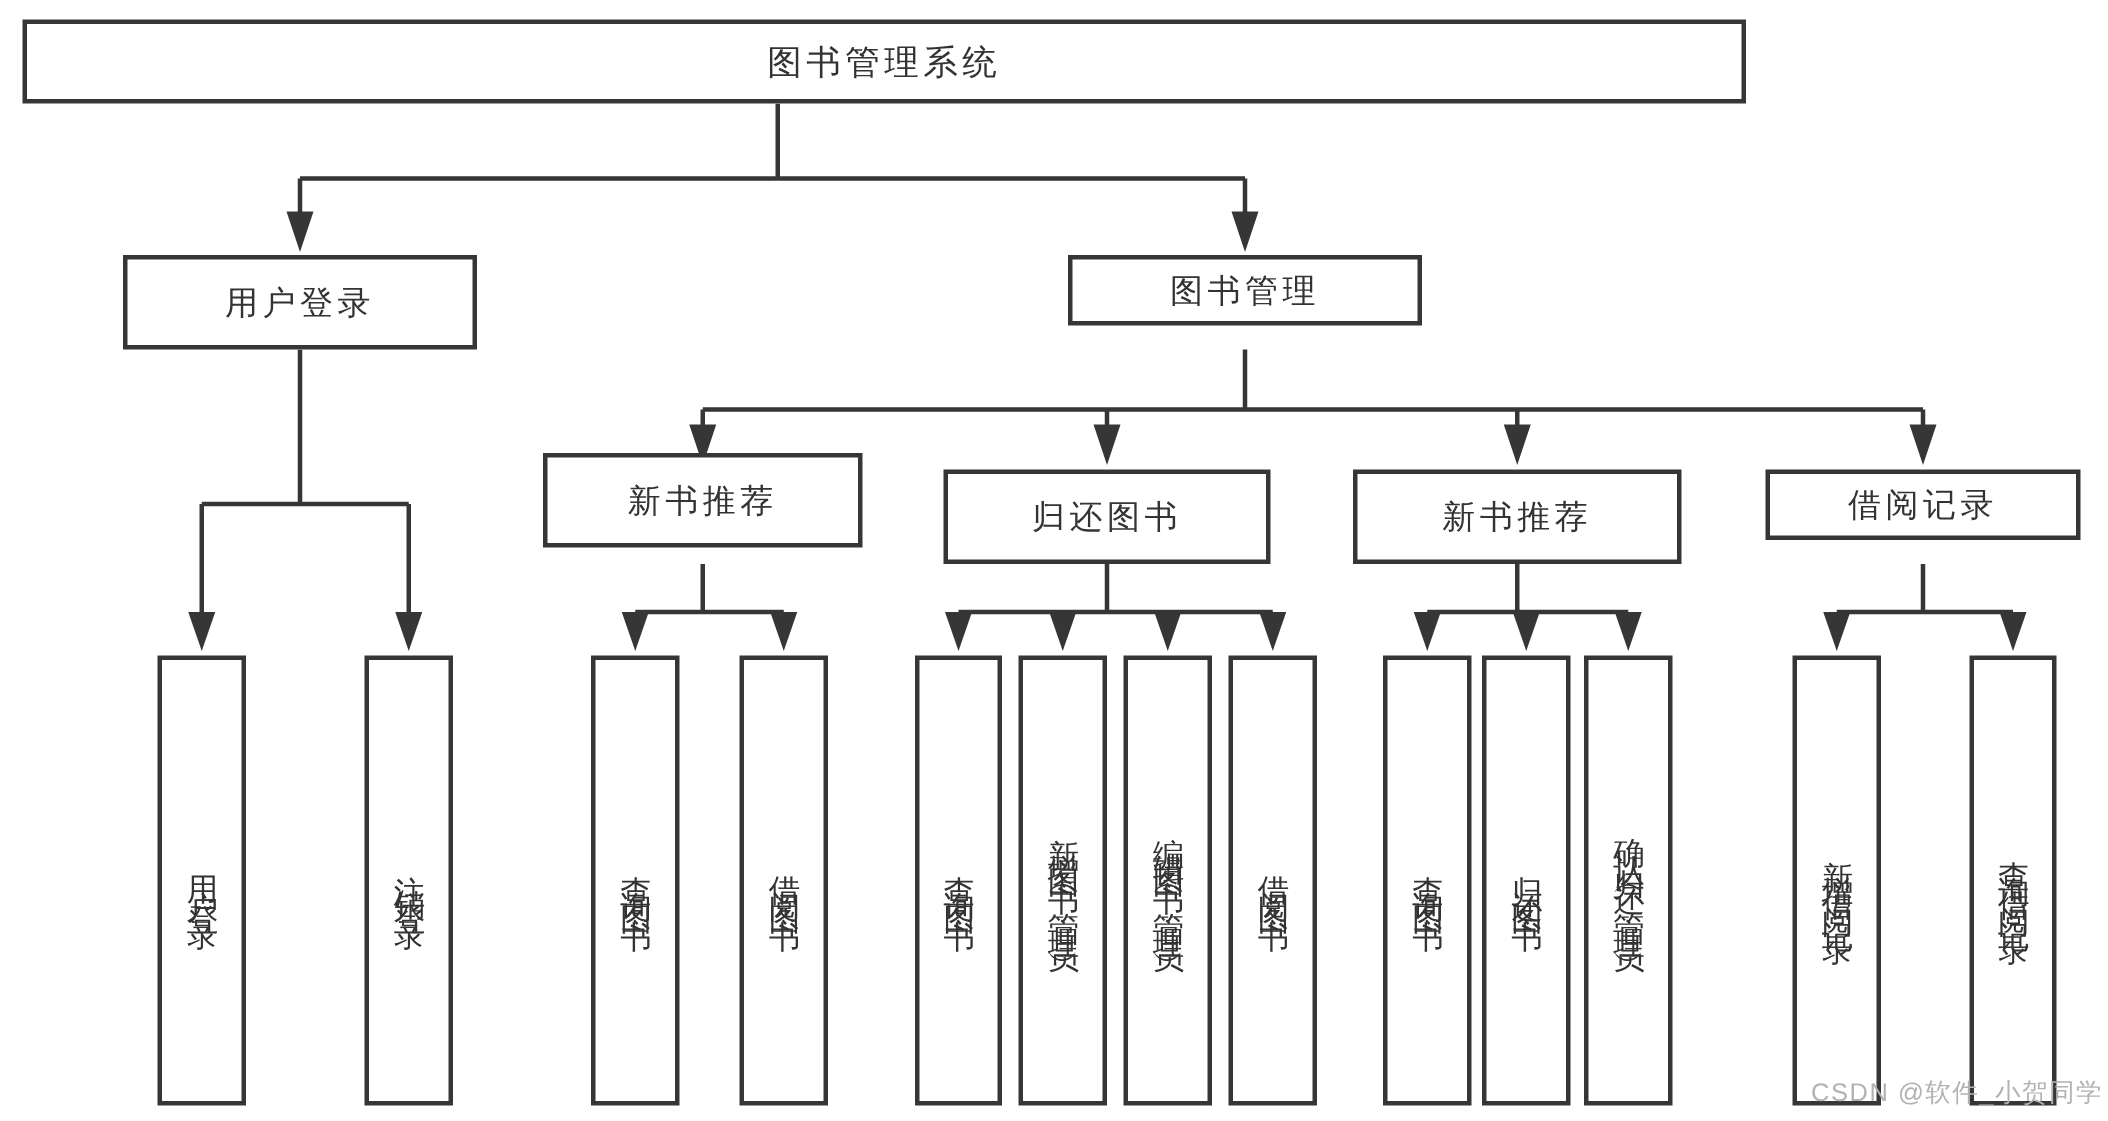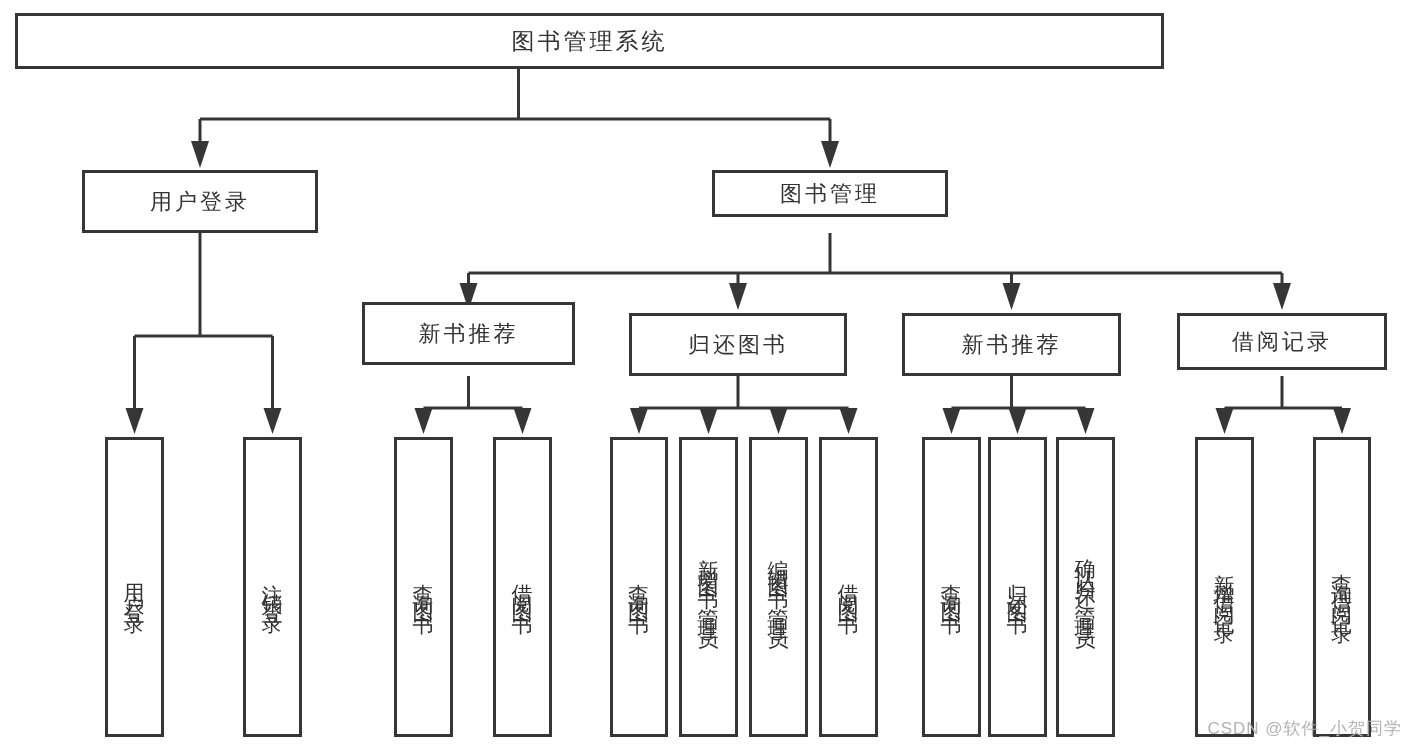--- a/index.html
+++ b/index.html
@@ -99,21 +99,21 @@
   </svg>
 
   <div class="node title-node" style="left:15px; top:13px; width:1149px; height:56px;">图书管理系统</div>
 
   <div class="node h-node" style="left:82px; top:170px; width:236px; height:63px;">用户登录</div>
   <div class="node h-node" style="left:712px; top:170px; width:236px; height:47px;">图书管理</div>
 
   <div class="node h-node" style="left:362px; top:302px; width:213px; height:63px;">新书推荐</div>
   <div class="node h-node" style="left:629px; top:313px; width:218px; height:63px;">归还图书</div>
   <div class="node h-node" style="left:902px; top:313px; width:219px; height:63px;">新书推荐</div>
-  <div class="node h-node" style="left:1177px; top:313px; width:210px; height:57px;">借阅记录</div>
+  <div class="node h-node" style="left:1177px; top:313px; width:210px; height:47px;">借阅记录</div>
 
   <div class="node v-node" style="left:105px; top:437px; width:59px; height:300px;">用户登录</div>
   <div class="node v-node" style="left:243px; top:437px; width:59px; height:300px;">注销登录</div>
 
   <div class="node v-node" style="left:394px; top:437px; width:59px; height:300px;">查询图书</div>
   <div class="node v-node" style="left:493px; top:437px; width:59px; height:300px;">借阅图书</div>
 
   <div class="node v-node" style="left:610px; top:437px; width:58px; height:300px;">查询图书</div>
   <div class="node v-node" style="left:679px; top:437px; width:59px; height:300px;">新增图书（管理员）</div>
   <div class="node v-node" style="left:749px; top:437px; width:59px; height:300px;">编辑图书（管理员）</div>

